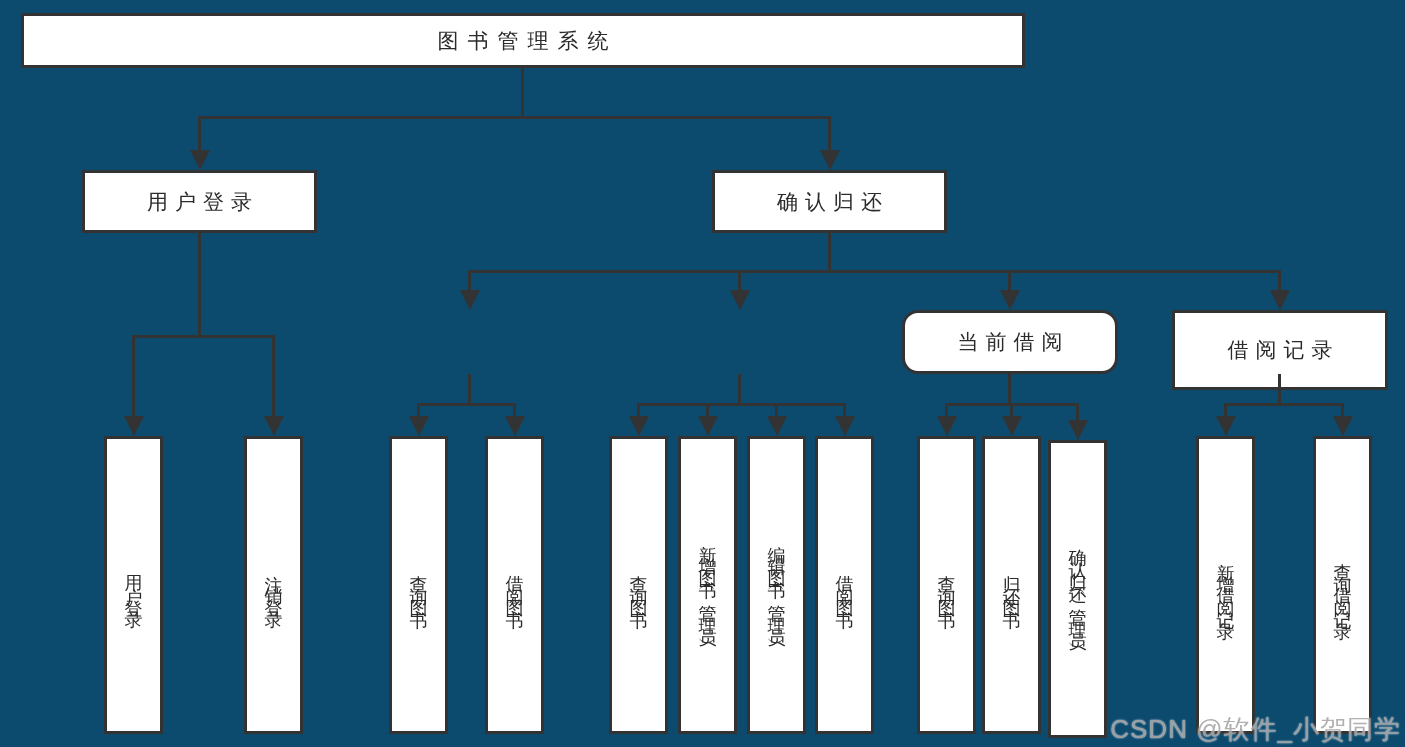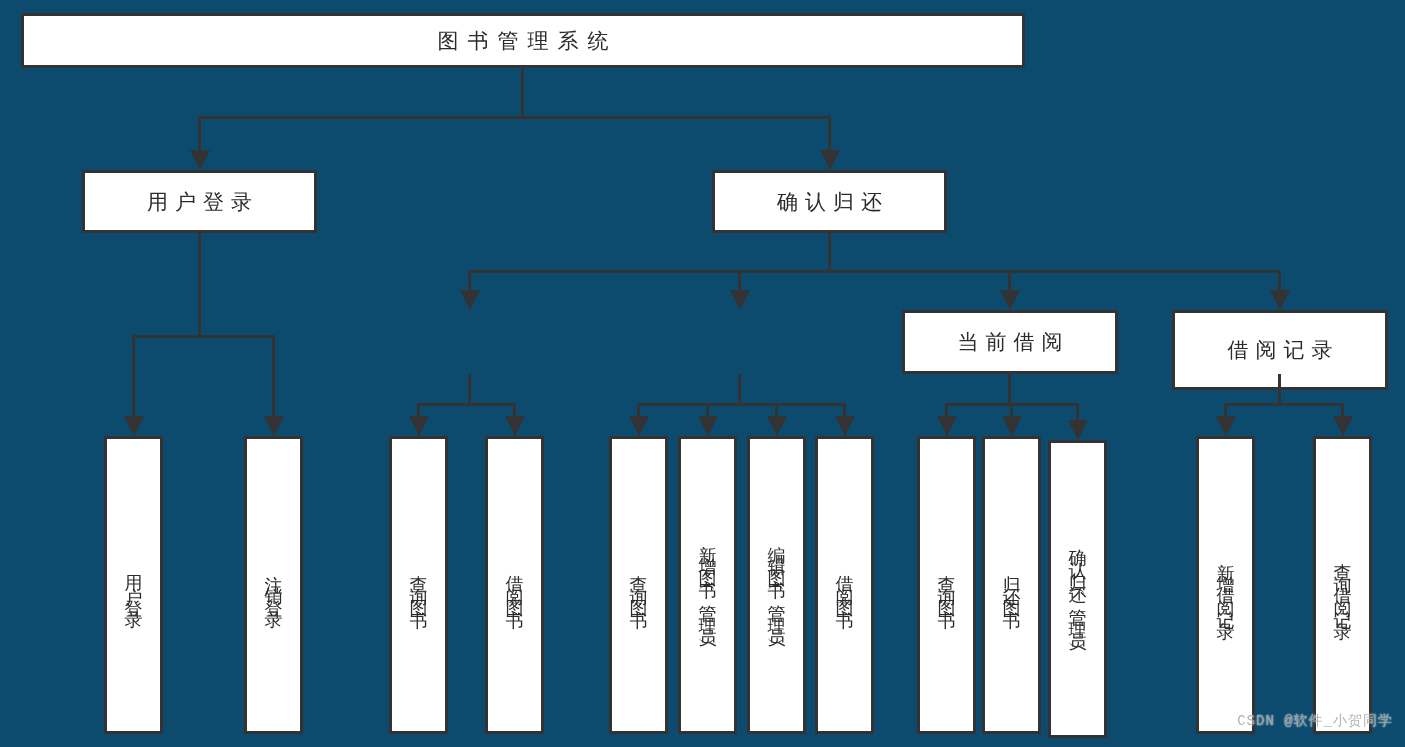--- a/index.html
+++ b/index.html
@@ -28,39 +28,39 @@
   .vline{position:absolute;width:3px;background:#333333;}
   .hline{position:absolute;height:3px;background:#333333;}
   .arrow{
     position:absolute;width:0;height:0;
     border-left:10px solid transparent;border-right:10px solid transparent;
     border-top:20px solid #333333;
   }
 
   
   .watermark{
-    position:absolute;right:12px;top:712px;
-    font-size:14px;color:#a9a9a9;letter-spacing:1px;opacity:.9;
-    text-shadow:0 0 2px #ffffff;white-space:nowrap;z-index:5;font-family:Liberation Mono, monospace;
+    position:absolute;right:4px;top:712px;
+    font-size:26px;color:#a9a9a9;letter-spacing:1px;opacity:.9;
+    text-shadow:0 0 2px #ffffff;white-space:nowrap;z-index:5;
   }
 </style>
 </head>
 <body>
 
 <div id="stage">
 
   <div class="box hbox rootbox" style="left:21px;top:13px;width:1004px;height:55px;">图书管理系统</div>
 
   <div class="box hbox" style="left:82px;top:170px;width:235px;height:63px;">用户登录</div>
 
   <div class="box hbox" style="left:712px;top:170px;width:235px;height:63px;">确认归还</div>
 
 
 
-  <div class="box hbox" style="left:902px;top:310px;width:216px;height:64px;">当前借阅</div>
+  <div class="box hbox" style="left:902px;top:310px;width:216px;height:64px;border-radius:16px;">当前借阅</div>
 
   <div class="box hbox" style="left:1172px;top:310px;width:216px;height:80px;">借阅记录</div>
 
   <div class="box vbox" style="left:104px;top:436px;width:59px;height:298px;">用户登录</div>
   <div class="box vbox" style="left:244px;top:436px;width:59px;height:298px;">注销登录</div>
 
   <div class="box vbox" style="left:389px;top:436px;width:59px;height:298px;">查询图书</div>
   <div class="box vbox" style="left:485px;top:436px;width:59px;height:298px;">借阅图书</div>
 
   <div class="box vbox" style="left:609px;top:436px;width:59px;height:298px;">查询图书</div>

